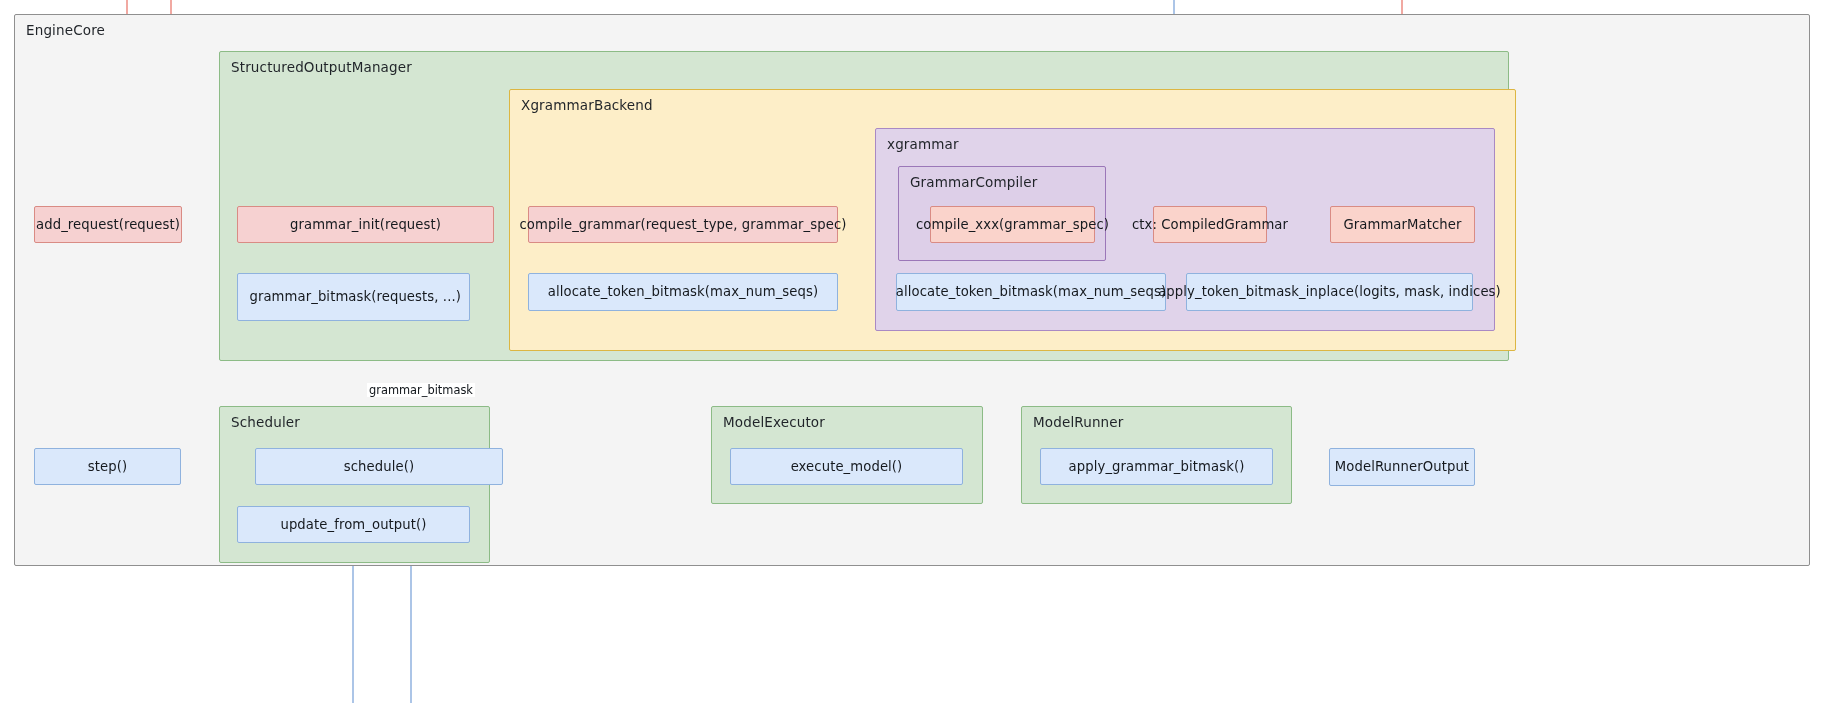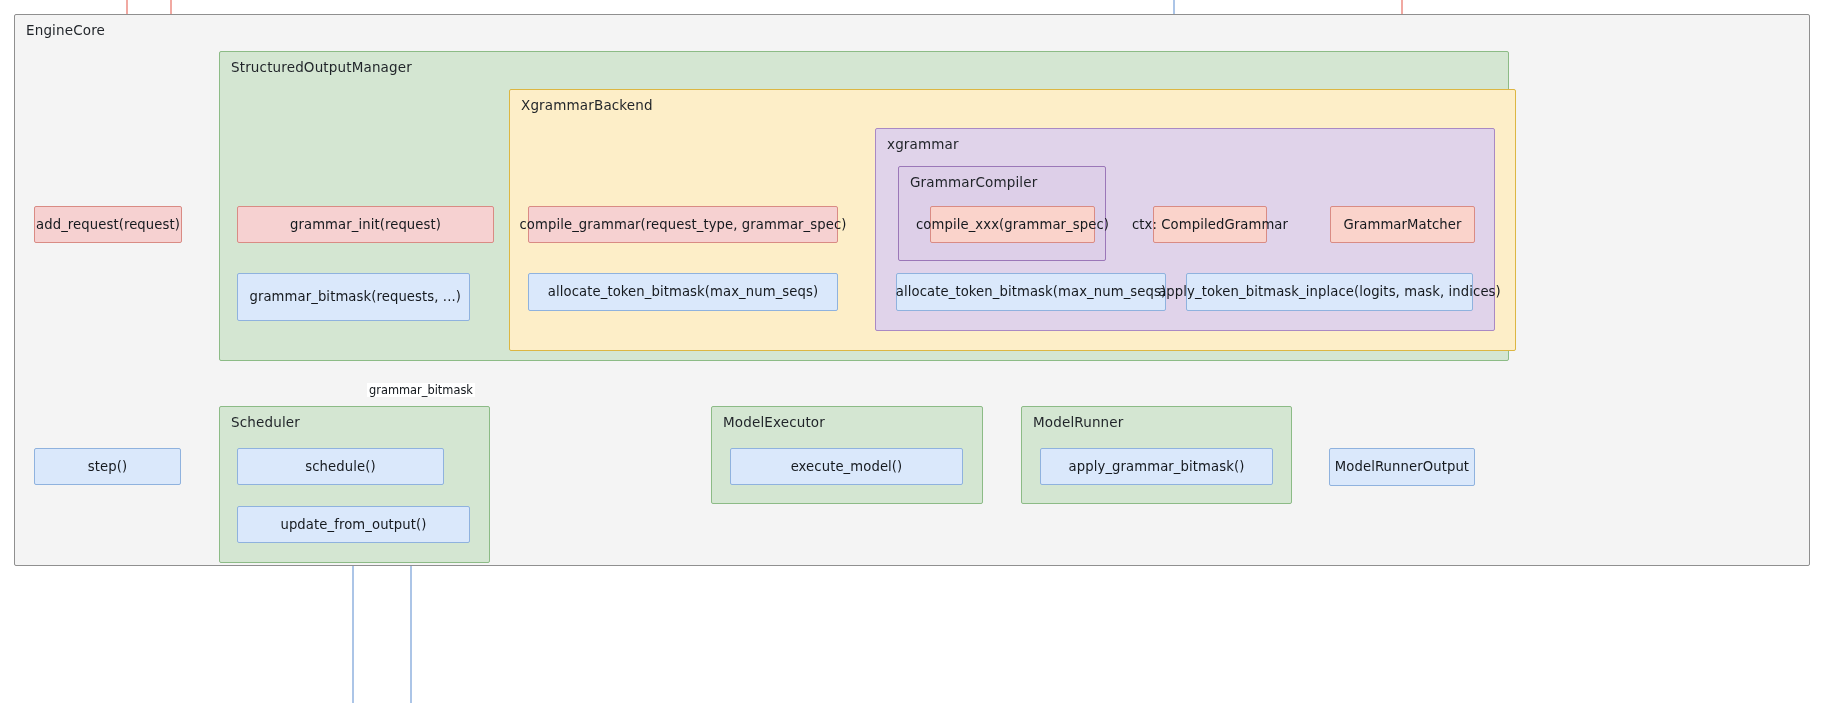--- a/index.html
+++ b/index.html
@@ -160,21 +160,21 @@
   </div>
 
   <div class="node n-blue" style="left:1186px;top:273px;width:287px;height:38px;">
     <span>apply_token_bitmask_inplace(logits, mask, indices)</span>
   </div>
 
   <div class="node n-blue" style="left:34px;top:448px;width:147px;height:37px;">
     <span>step()</span>
   </div>
 
-  <div class="node n-blue" style="left:237px;top:448px;width:207px;height:37px;text-align:center;">
+  <div class="node n-blue" style="left:255px;top:448px;width:248px;height:37px;text-align:center;">
     <span>schedule()</span>
   </div>
 
   <div class="node n-blue" style="left:237px;top:506px;width:233px;height:37px;">
     <span>update_from_output()</span>
   </div>
 
 
   <div class="node n-blue" style="left:730px;top:448px;width:233px;height:37px;">
     <span>execute_model()</span>

